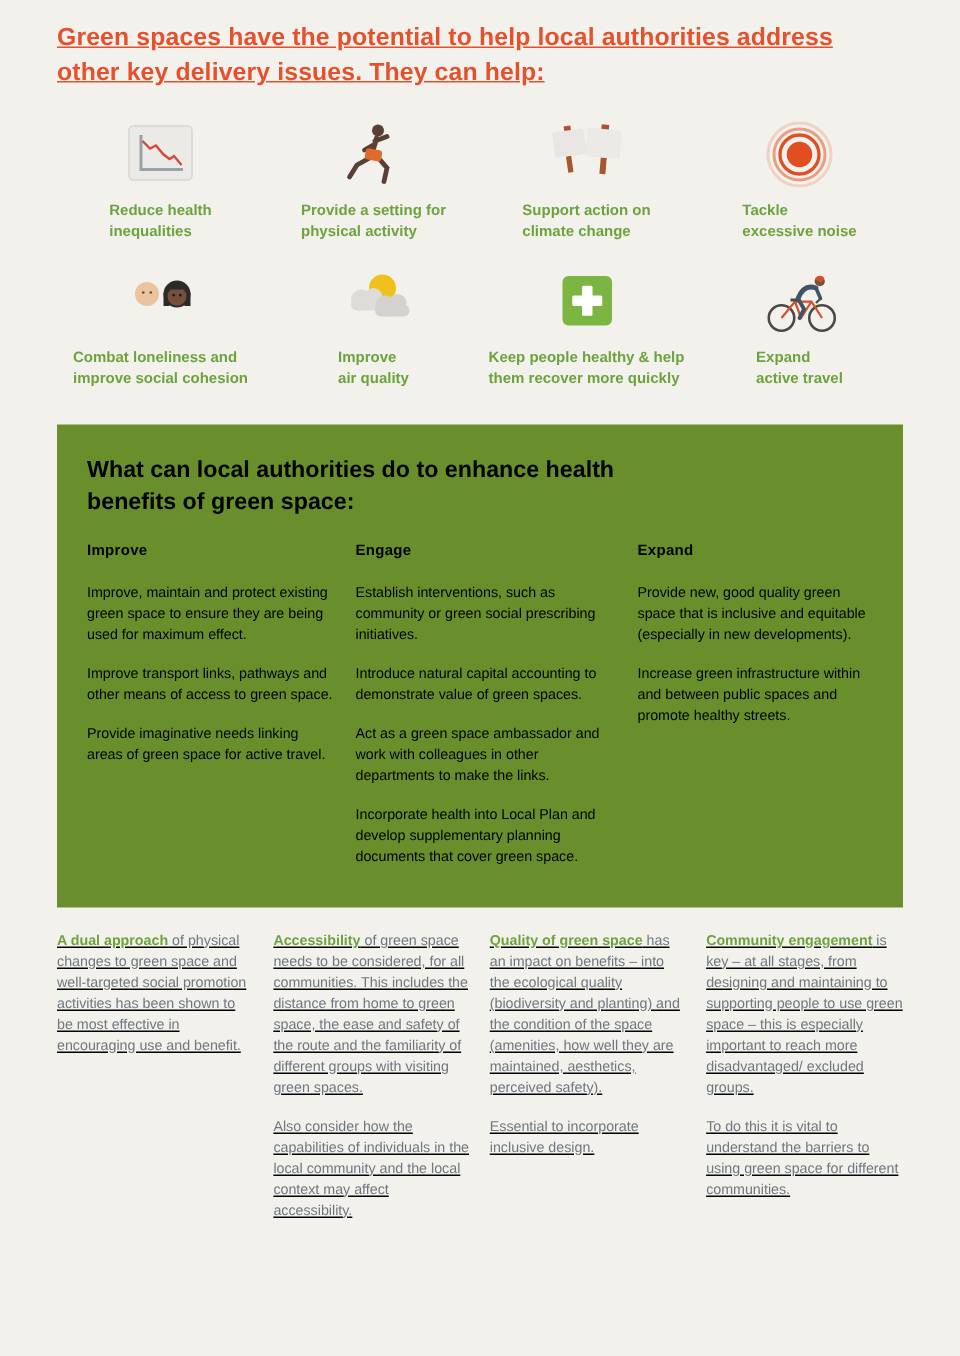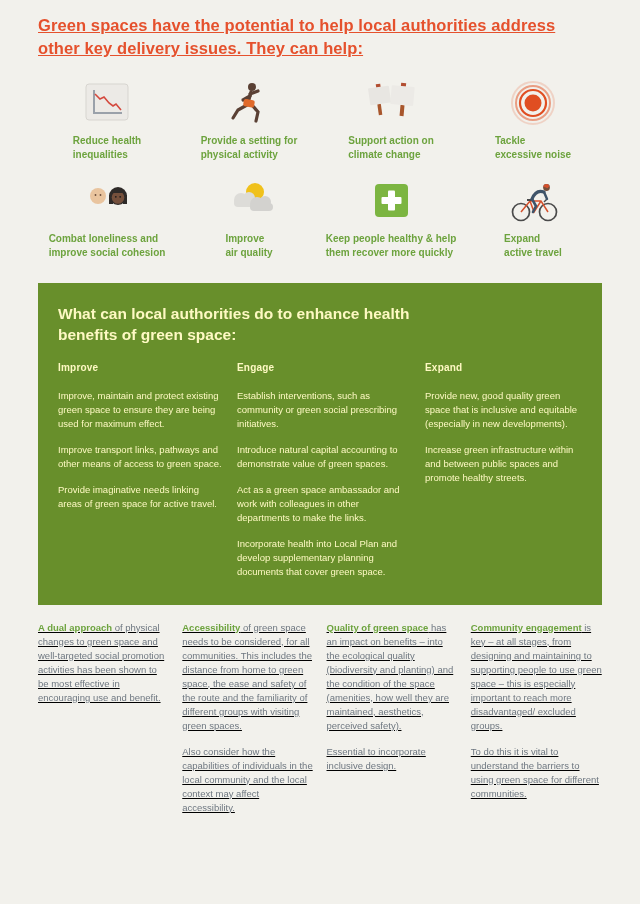--- a/index.html
+++ b/index.html
@@ -51,21 +51,21 @@
     color: #6da33e;
     font-weight: bold;
     font-size: 10px;
     line-height: 1.45;
     white-space: pre-line;
   }
   
   .green-box {
     margin-top: 22px;
     background: #688f2b;
-    color: #fef9c3;
+    color: #000000;
     padding: 20px 20px 14px;
   }
   .green-box .gb-title {
     font-size: 15.5px;
     font-weight: bold;
     line-height: 1.38;
     max-width: 370px;
     margin-bottom: 15px;
   }
   .gb-cols { display: flex; }

